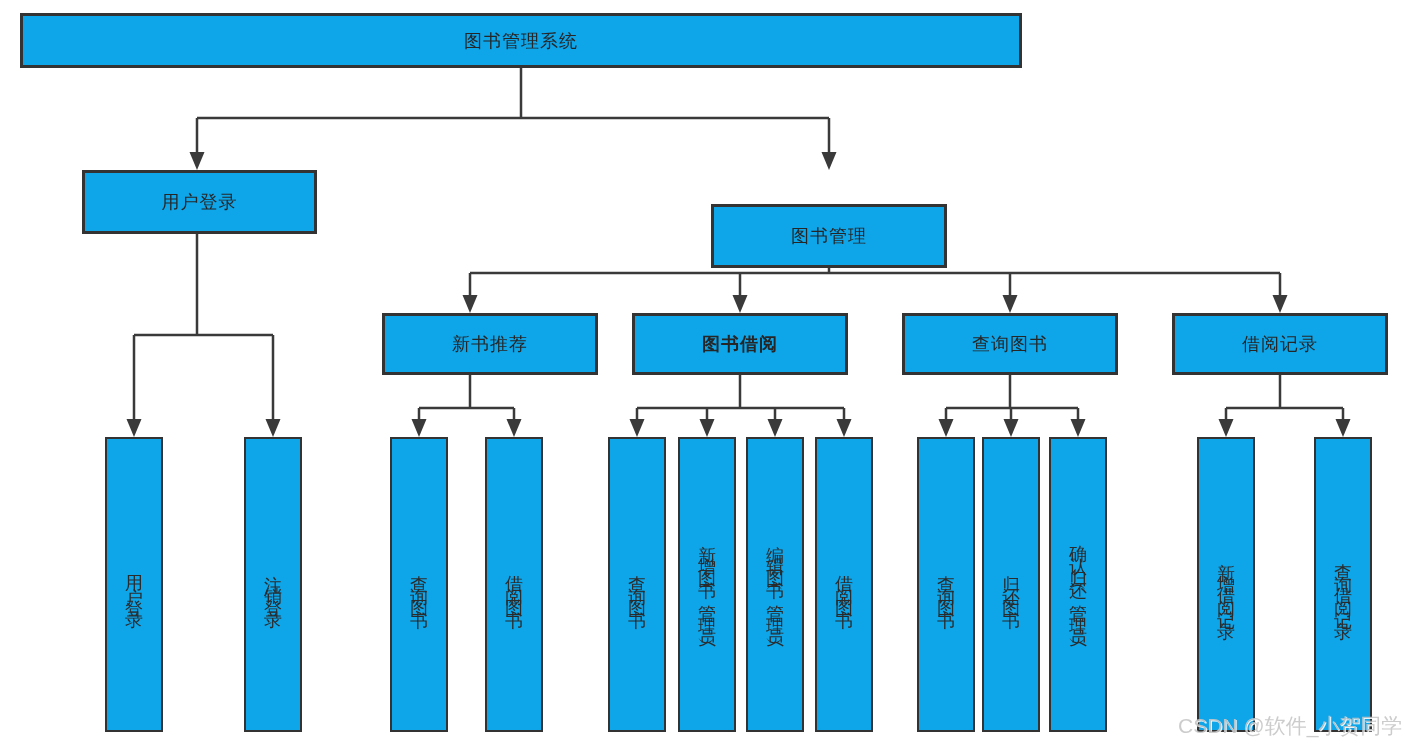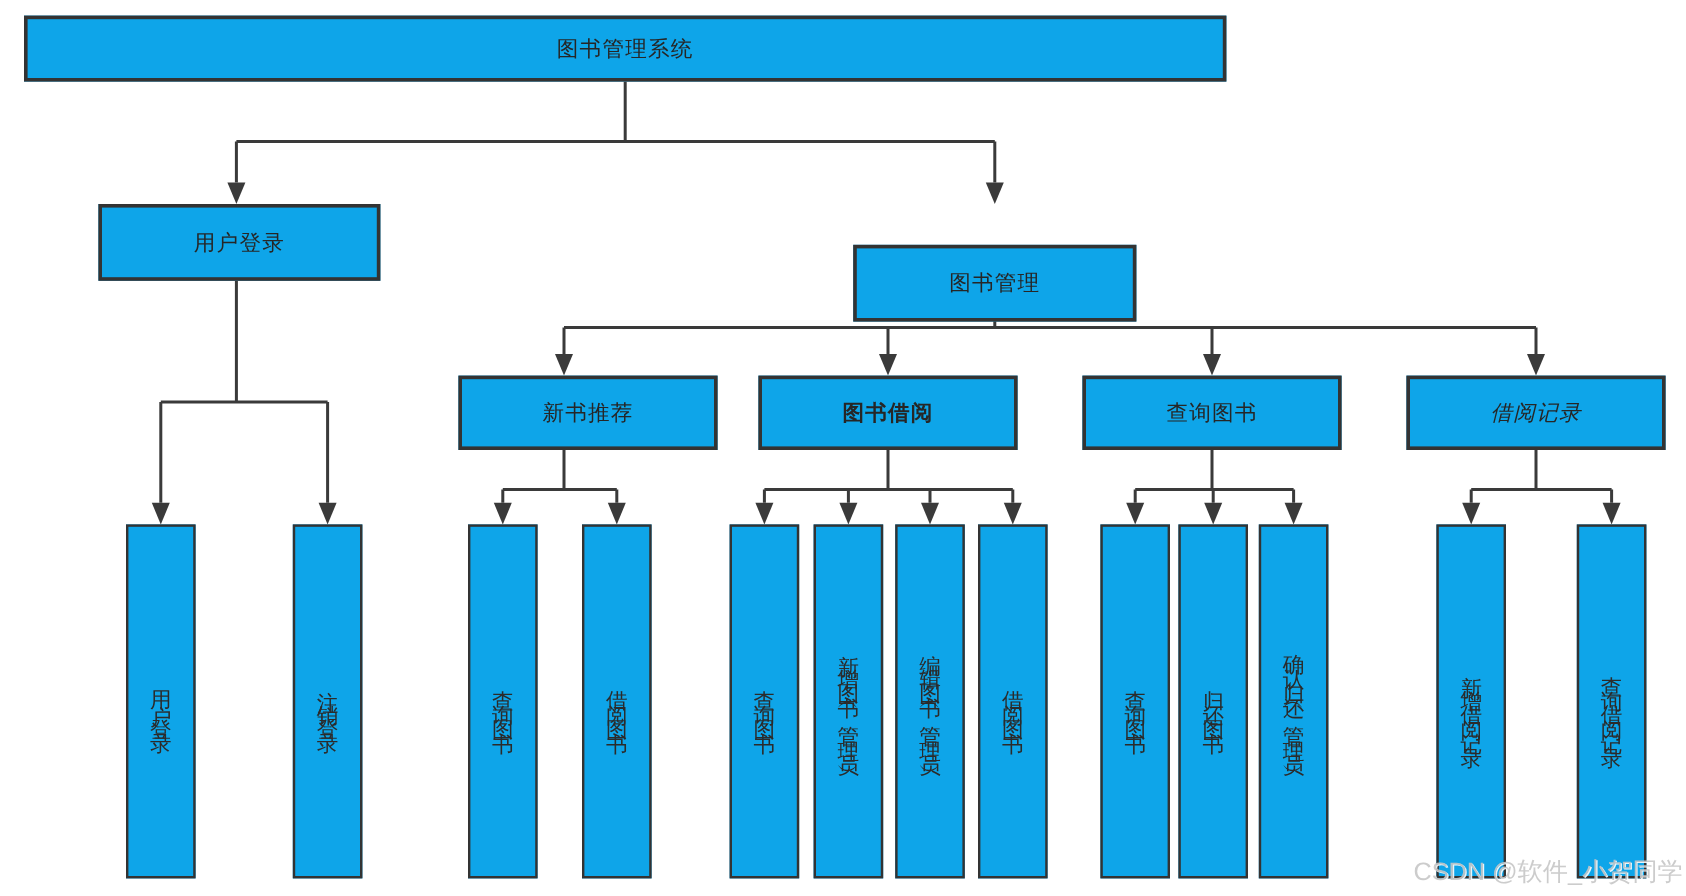--- a/index.html
+++ b/index.html
@@ -103,21 +103,21 @@
 
   <div class="hbox" style="left:362px; top:313px; width:216px; height:62px;margin-left:20px;">
     <span>新书推荐</span>
   </div>
   <div class="hbox" style="left:632px; top:313px; width:216px; height:62px;font-weight:bold;">
     <span>图书借阅</span>
   </div>
   <div class="hbox" style="left:902px; top:313px; width:216px; height:62px;">
     <span>查询图书</span>
   </div>
-  <div class="hbox" style="left:1172px; top:313px; width:216px; height:62px;font-style:italic;">
+  <div class="hbox" style="left:1172px; top:313px; width:216px; height:62px;">
     <span>借阅记录</span>
   </div>
 
   <div class="vbox" style="left:105px; top:437px; width:58px; height:295px;">
     <span>用户登录</span>
   </div>
   <div class="vbox" style="left:244px; top:437px; width:58px; height:295px;">
     <span>注销登录</span>
   </div>
 

